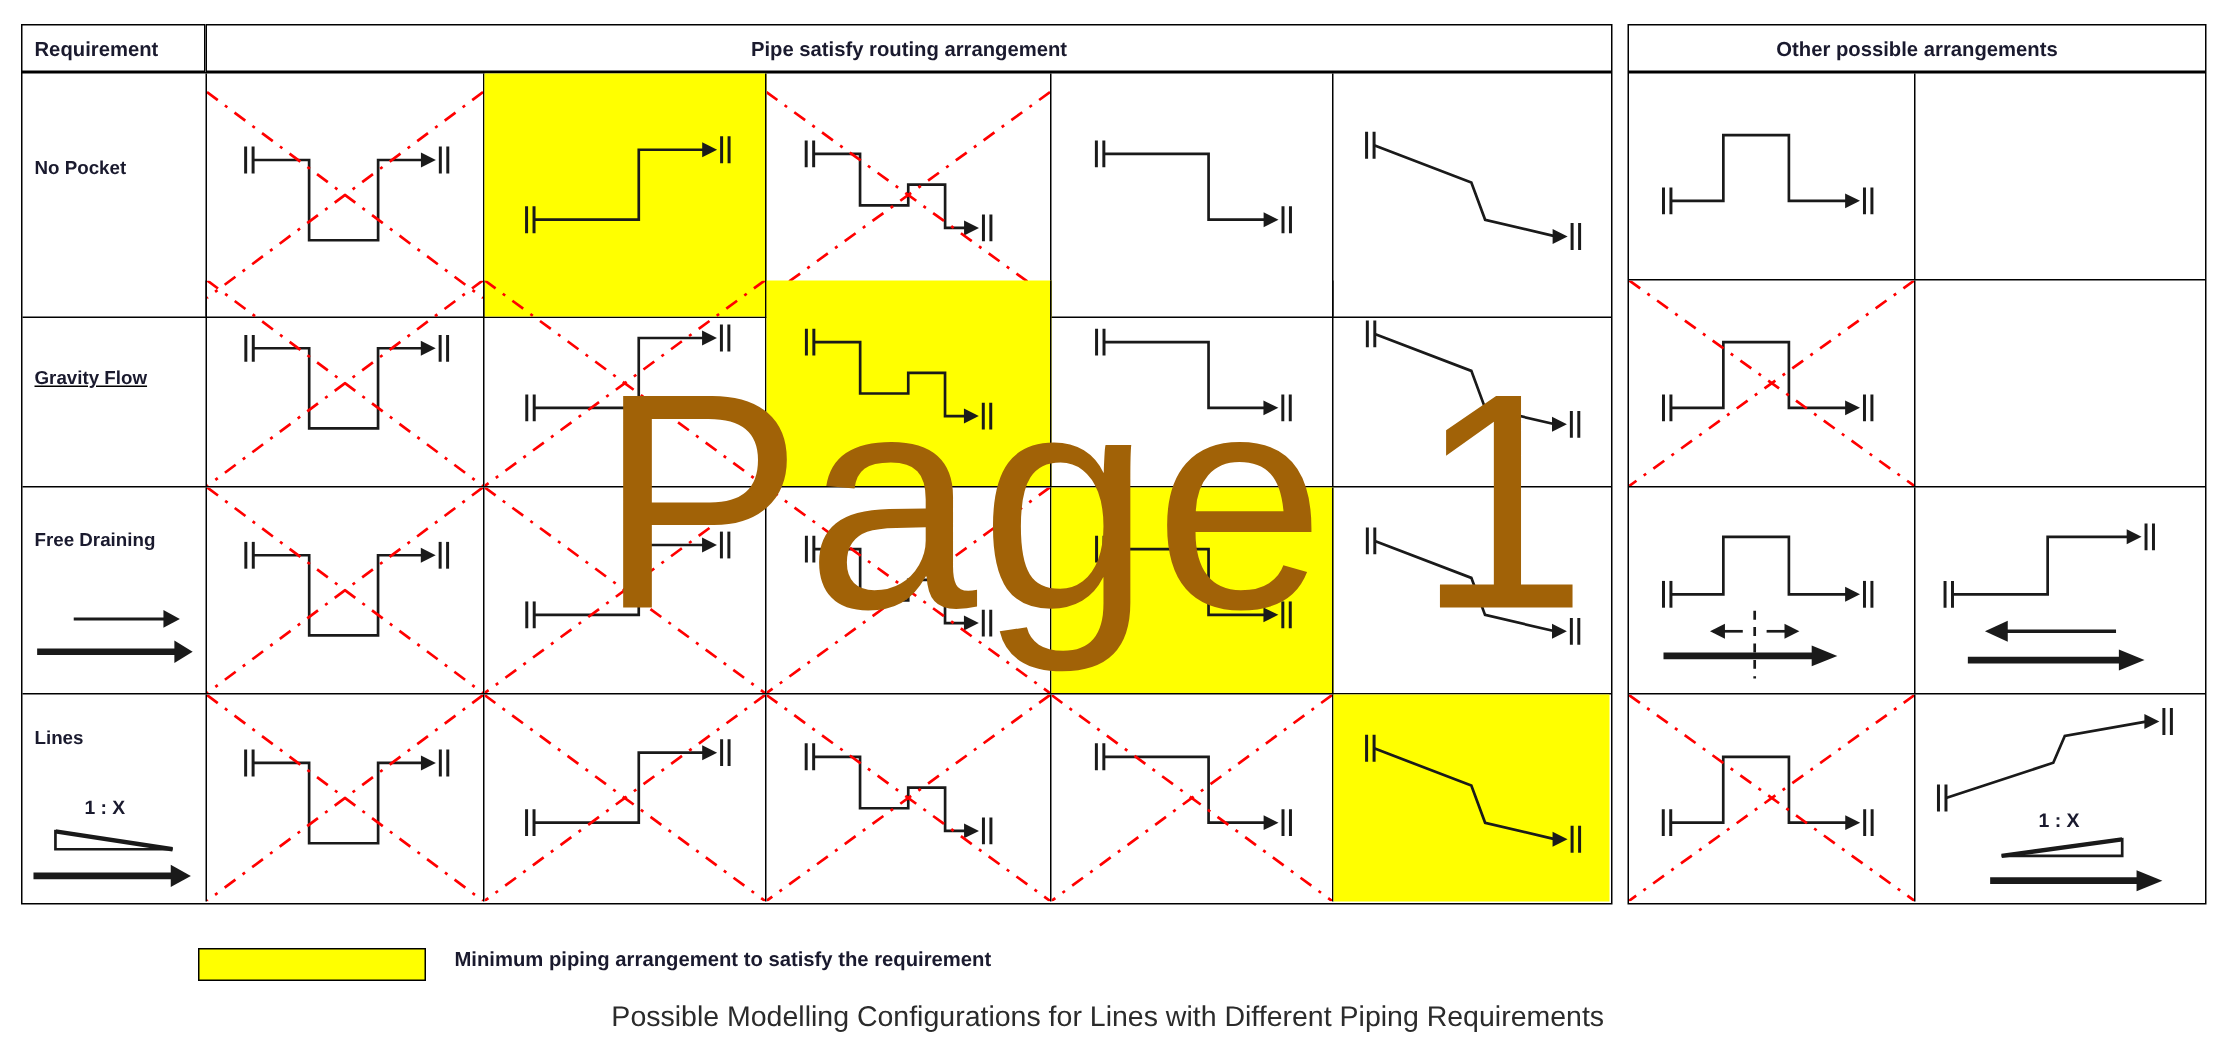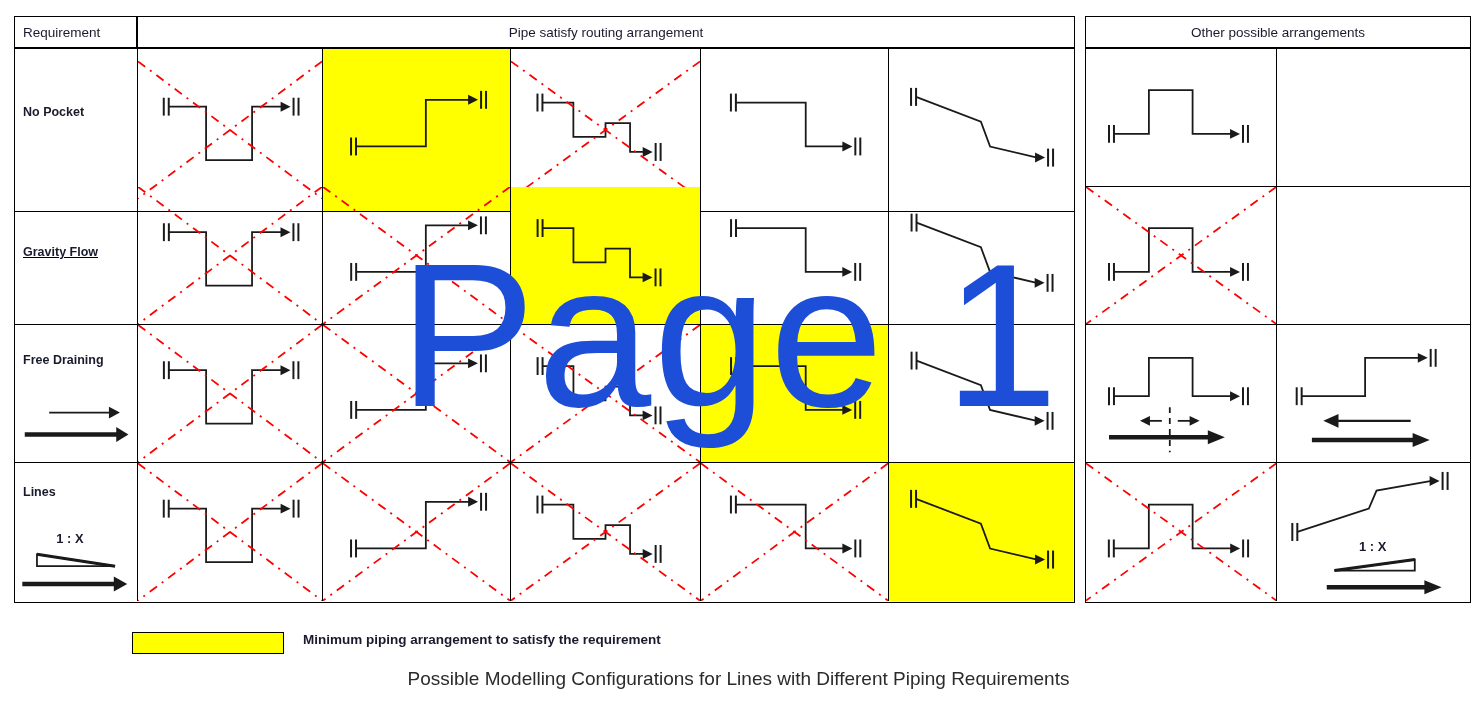--- a/index.html
+++ b/index.html
@@ -19,21 +19,21 @@
   #watermark {
     position: absolute;
     left: 0;
     top: 232px;
     width: 1459px;
     text-align: center;
     font-family: "Liberation Sans", sans-serif;
     font-size: 205px;
     font-weight: 400;
     line-height: 1;
-    color: #1d4ed8;
+    color: #a16207;
     z-index: 5;
     pointer-events: none;
     letter-spacing: 2px;
   }
 
   
   #matrix {
     position: absolute;
     left: 14px;
     top: 16px;
@@ -52,21 +52,21 @@
   .hdr {
     position: absolute;
     left: 0; top: 0; right: 0;
     height: 32px;
     border: 1.6px solid #000;
     box-sizing: border-box;
     display: flex;
     align-items: center;
     justify-content: center;
     font-size: 13.5px;
-    font-weight: normal;
+    font-weight: bold;
     color: #1a1a2e;
     background: #fff;
     z-index: 3;
   }
   .hdr.req {
     left: 0;
     width: 123px;
     justify-content: flex-start;
     padding-left: 8px;
   }

